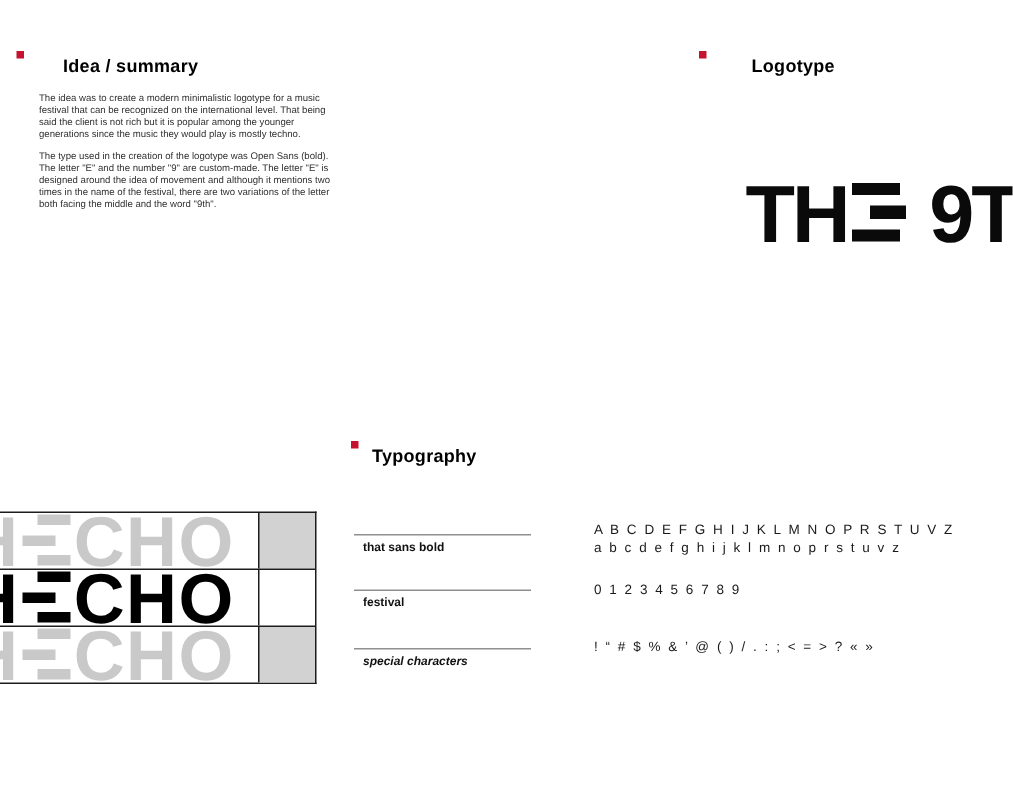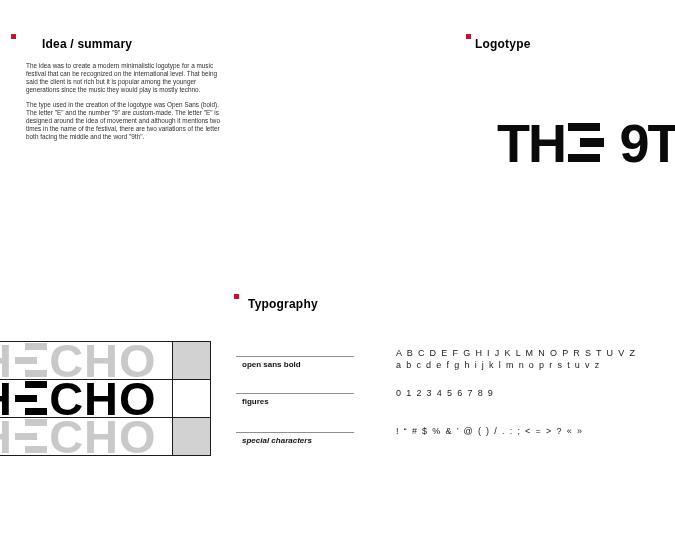--- a/index.html
+++ b/index.html
@@ -88,30 +88,30 @@
 </style>
 </head>
 <body>
 
 <span class="bullet" style="left:11px; top:34px;"></span>
 <h1 class="sec-title" style="left:26px; top:29px;padding-left:16px;">Idea / summary</h1>
 <p class="body-text p1">The idea was to create a modern minimalistic logotype for a music festival that can be recognized on the international level. That being said the client is not rich but it is popular among the younger generations since the music they would play is mostly techno.</p>
 <p class="body-text p2">The type used in the creation of the logotype was Open Sans (bold). The letter "E" and the number "9" are custom-made. The letter "E" is designed around the idea of movement and although it mentions two times in the name of the festival, there are two variations of the letter both facing the middle and the word "9th".</p>
 
 <span class="bullet" style="left:466px; top:34px;"></span>
-<h1 class="sec-title" style="left:475px; top:29px;">Logotype</h1>
+<h1 class="sec-title" style="left:501px; top:29px;">Logotype</h1>
 <div class="logotype">TH<span class="glyph-e e-right"><i class="b1"></i><i class="b2"></i><i class="b3"></i></span> 9TH</div>
 
 <span class="bullet" style="left:234px; top:294px;"></span>
 <h1 class="sec-title" style="left:248px; top:289px;">Typography</h1>
 
 <div class="spec-line" style="top:356px;"></div>
-<div class="spec-label" style="top:360px;">open sans bold</div>
+<div class="spec-label" style="top:360px;">that sans bold</div>
 <div class="spec-line" style="top:393px;"></div>
-<div class="spec-label" style="top:397px;">figures</div>
+<div class="spec-label" style="top:397px;">festival</div>
 <div class="spec-line" style="top:432px;"></div>
 <div class="spec-label" style="top:436px;font-style:italic;">special characters</div>
 
 <div class="spec-text" style="top:347px;">A B C D E F G H I J K L M N O P R S T U V Z</div>
 <div class="spec-text" style="top:359px;">a b c d e f g h i j k l m n o p r s t u v z</div>
 <div class="spec-text" style="top:387px;">0 1 2 3 4 5 6 7 8 9</div>
 <div class="spec-text" style="top:425px;">! “ # $ % &amp;  ’  @ ( )  /  .  :  ;  &lt; = &gt; ? « »</div>
 
 <div class="logo-grid">
   <div class="grid-row tone-gray">

